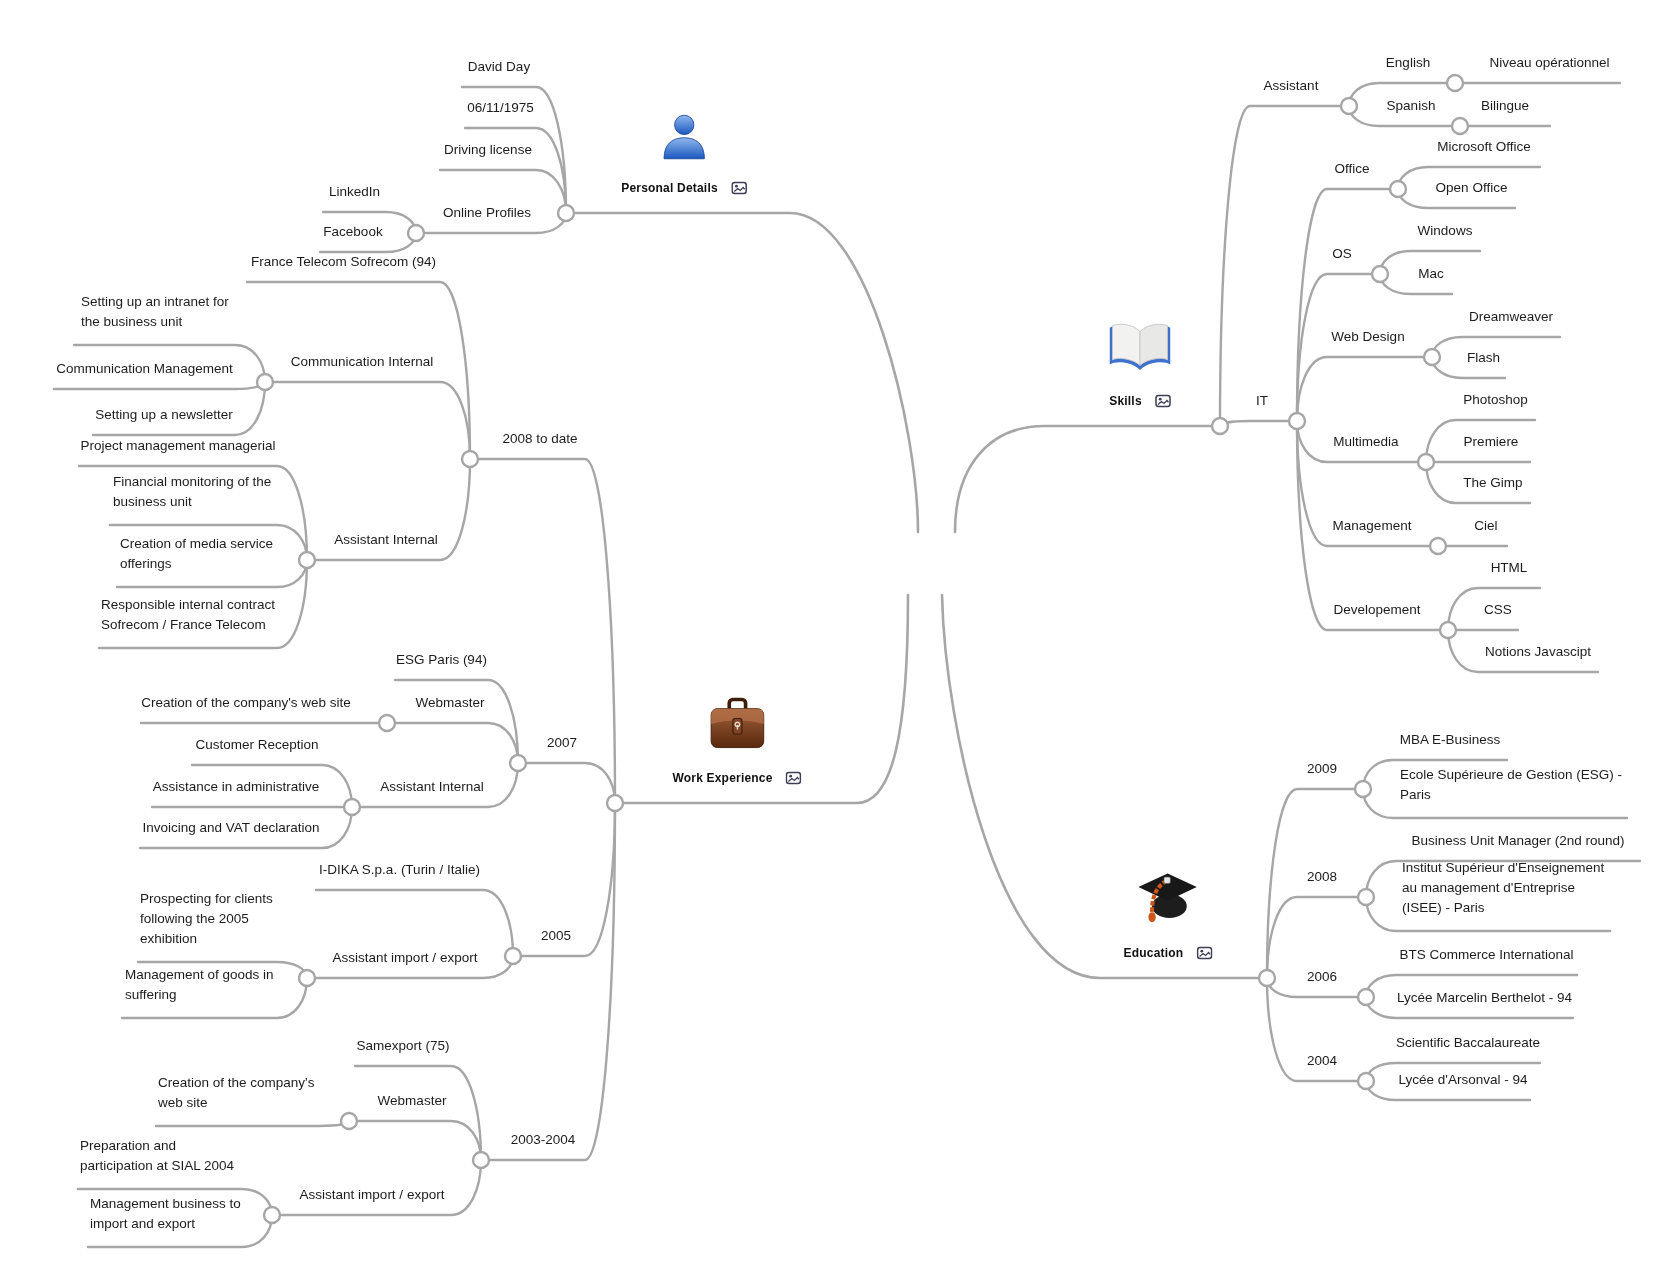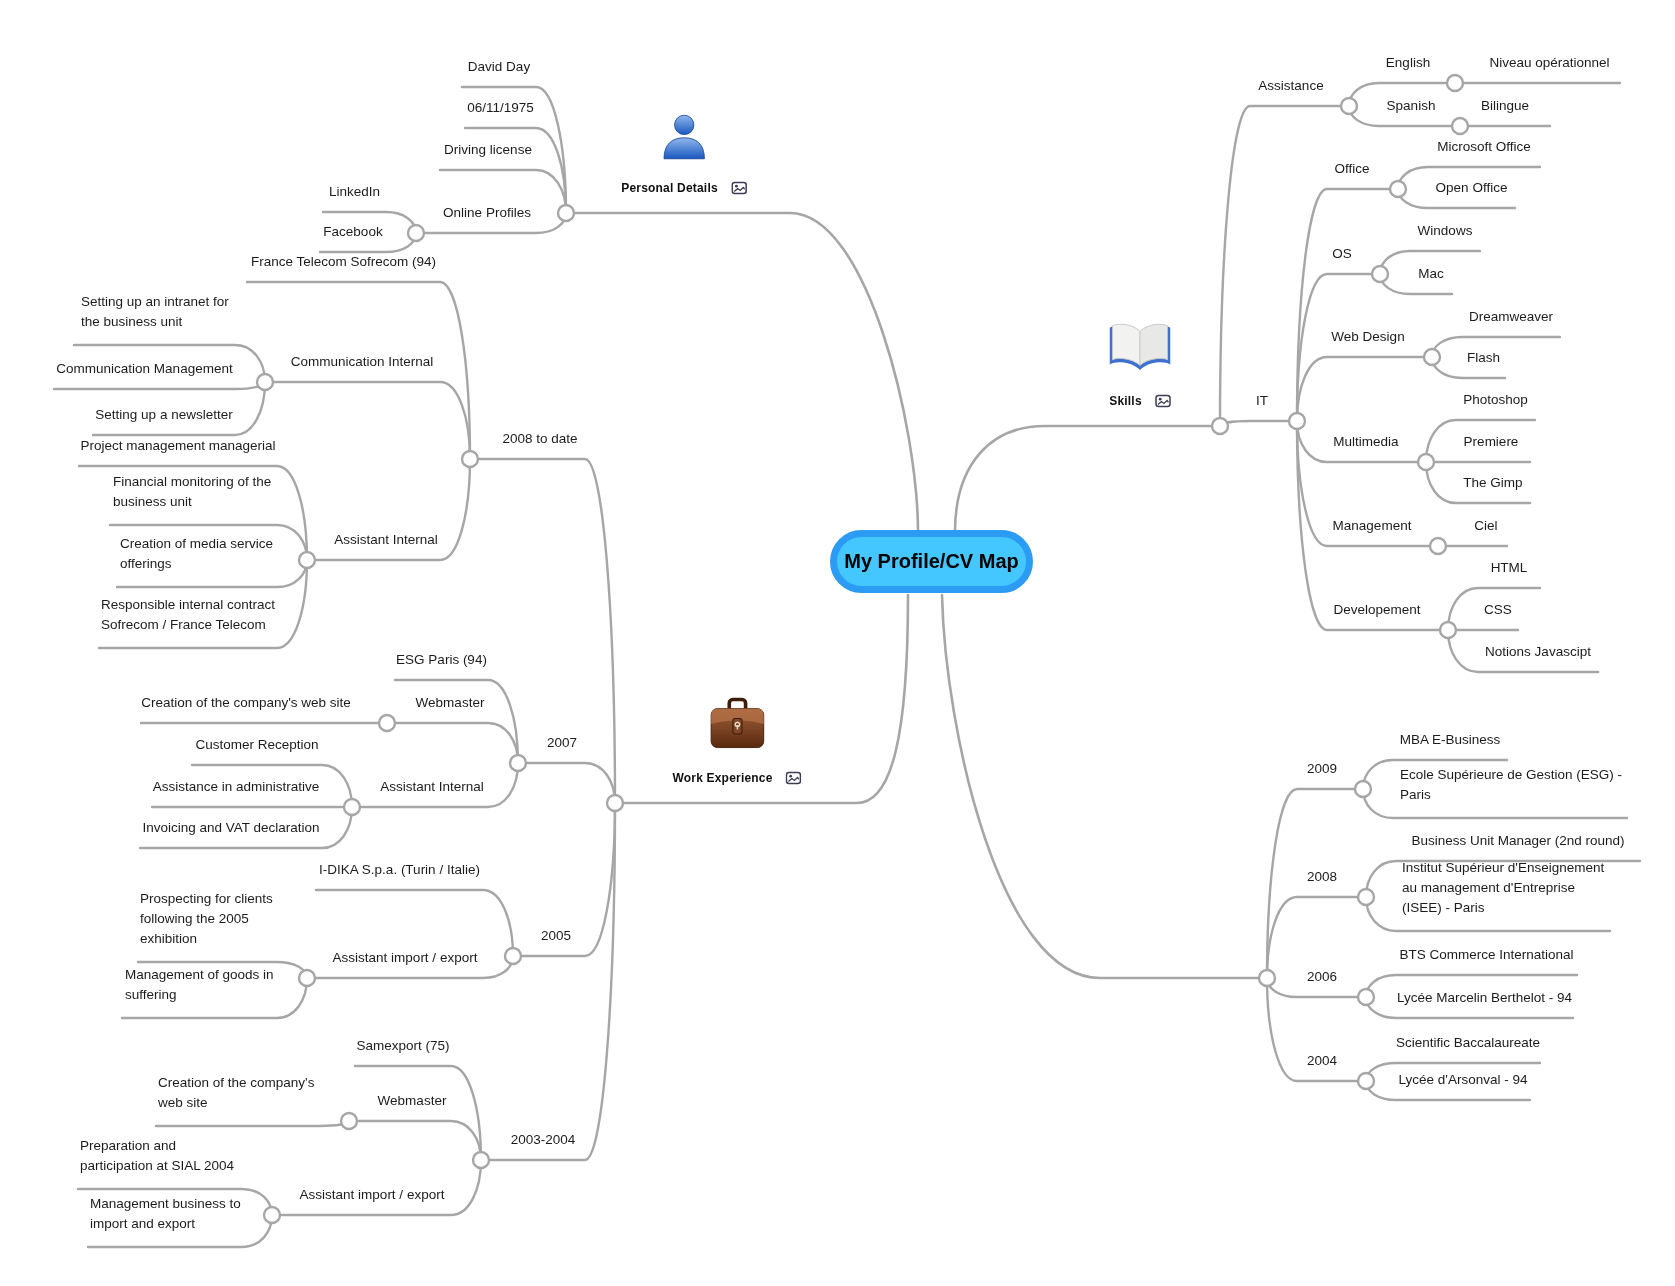--- a/index.html
+++ b/index.html
@@ -140,21 +140,21 @@
       <circle cx="349" cy="1121" r="8" class="junction"></circle>
       <circle cx="272" cy="1215" r="8" class="junction"></circle>
     </svg>
   <div id="labels">
       <div class="lbl" style="left: 499px; bottom: 1209px; margin-top: 20px;">David Day</div>
       <div class="lbl" style="left: 500.5px; bottom: 1168px;">06/11/1975</div>
       <div class="lbl" style="left: 488px; bottom: 1126px;">Driving license</div>
       <div class="lbl" style="left: 487px; bottom: 1063px;">Online Profiles</div>
       <div class="lbl" style="left: 354.5px; bottom: 1084px;">LinkedIn</div>
       <div class="lbl" style="left: 353px; bottom: 1044px;">Facebook</div>
-      <div class="lbl" style="left: 1291px; bottom: 1190px;">Assistance</div>
+      <div class="lbl" style="left: 1291px; bottom: 1190px;">Assistant</div>
       <div class="lbl" style="left: 1408px; bottom: 1213px;">English</div>
       <div class="lbl" style="left: 1537.5px; bottom: 1213px; padding-left: 24px;">Niveau opérationnel</div>
       <div class="lbl" style="left: 1411px; bottom: 1170px;">Spanish</div>
       <div class="lbl" style="left: 1505px; bottom: 1170px;">Bilingue</div>
       <div class="lbl" style="left: 1262px; bottom: 875px;">IT</div>
       <div class="lbl" style="left: 1352px; bottom: 1107px;">Office</div>
       <div class="lbl" style="left: 1484px; bottom: 1129px;">Microsoft Office</div>
       <div class="lbl" style="left: 1471.5px; bottom: 1088px; text-align: right;">Open Office</div>
       <div class="lbl" style="left: 1342px; bottom: 1022px;">OS</div>
       <div class="lbl" style="left: 1445px; bottom: 1045px;">Windows</div>
@@ -268,20 +268,41 @@
       <span class="badge">
         <svg width="16" height="14" viewBox="0 0 16 14">
             <rect x="1" y="1.5" width="14" height="11" rx="2.5" fill="none" stroke="currentColor" stroke-width="1.5"></rect>
             <circle cx="5.2" cy="5.2" r="1.4" fill="currentColor"></circle>
             <path d="M3 10.5 L6.5 7.5 L9 9.5 L12 6.5 L13.5 8.2" fill="none" stroke="currentColor" stroke-width="1.3"></path>
           </svg>
       </span>
     </span>
   </div>
 
+  <div class="main-node" id="main-education">
+    <span class="main-icon">
+      <svg width="62" height="58" viewBox="0 0 68 62">
+        <ellipse cx="36" cy="40" rx="19" ry="13" fill="#1D1D1D"></ellipse>
+        <polygon points="34,4 66,19 34,34 2,19" fill="#181818"></polygon>
+        <path d="M33 12 C22 18 16 30 17 49" stroke="#CC5517" stroke-width="4.5" fill="none" stroke-dasharray="5 2"></path>
+        <ellipse cx="17" cy="52" rx="4" ry="5.5" fill="#CC5517"></ellipse>
+        <rect x="30" y="8" width="7" height="7" rx="1.5" fill="#E8E8E8" stroke="#555" stroke-width="0.8"></rect>
+      </svg>
+    </span>
+    <span class="main-row">
+      <span class="main-label">Education</span>
+      <span class="badge">
+        <svg width="16" height="14" viewBox="0 0 16 14">
+            <rect x="1" y="1.5" width="14" height="11" rx="2.5" fill="none" stroke="currentColor" stroke-width="1.5"></rect>
+            <circle cx="5.2" cy="5.2" r="1.4" fill="currentColor"></circle>
+            <path d="M3 10.5 L6.5 7.5 L9 9.5 L12 6.5 L13.5 8.2" fill="none" stroke="currentColor" stroke-width="1.3"></path>
+          </svg>
+      </span>
+    </span>
+  </div>
 
   <div class="main-node" id="main-work">
     <span class="main-icon">
       <svg width="58" height="56" viewBox="0 0 64 60">
         <defs>
             <linearGradient id="gb" x1="0" y1="0" x2="0" y2="1">
           <stop offset="0" stop-color="#A0603A"></stop>
               <stop offset="1" stop-color="#59290E"></stop>
             </linearGradient>
           </defs>
@@ -297,16 +318,13 @@
       <span class="badge">
         <svg width="16" height="14" viewBox="0 0 16 14">
             <rect x="1" y="1.5" width="14" height="11" rx="2.5" fill="none" stroke="currentColor" stroke-width="1.5"></rect>
             <circle cx="5.2" cy="5.2" r="1.4" fill="currentColor"></circle>
             <path d="M3 10.5 L6.5 7.5 L9 9.5 L12 6.5 L13.5 8.2" fill="none" stroke="currentColor" stroke-width="1.3"></path>
           </svg>
       </span>
     </span>
   </div>
 
-  <div class="center-node">
-    <span>My Profile/CV Map</span>
-  </div>
 </div>
 
 </body></html>

